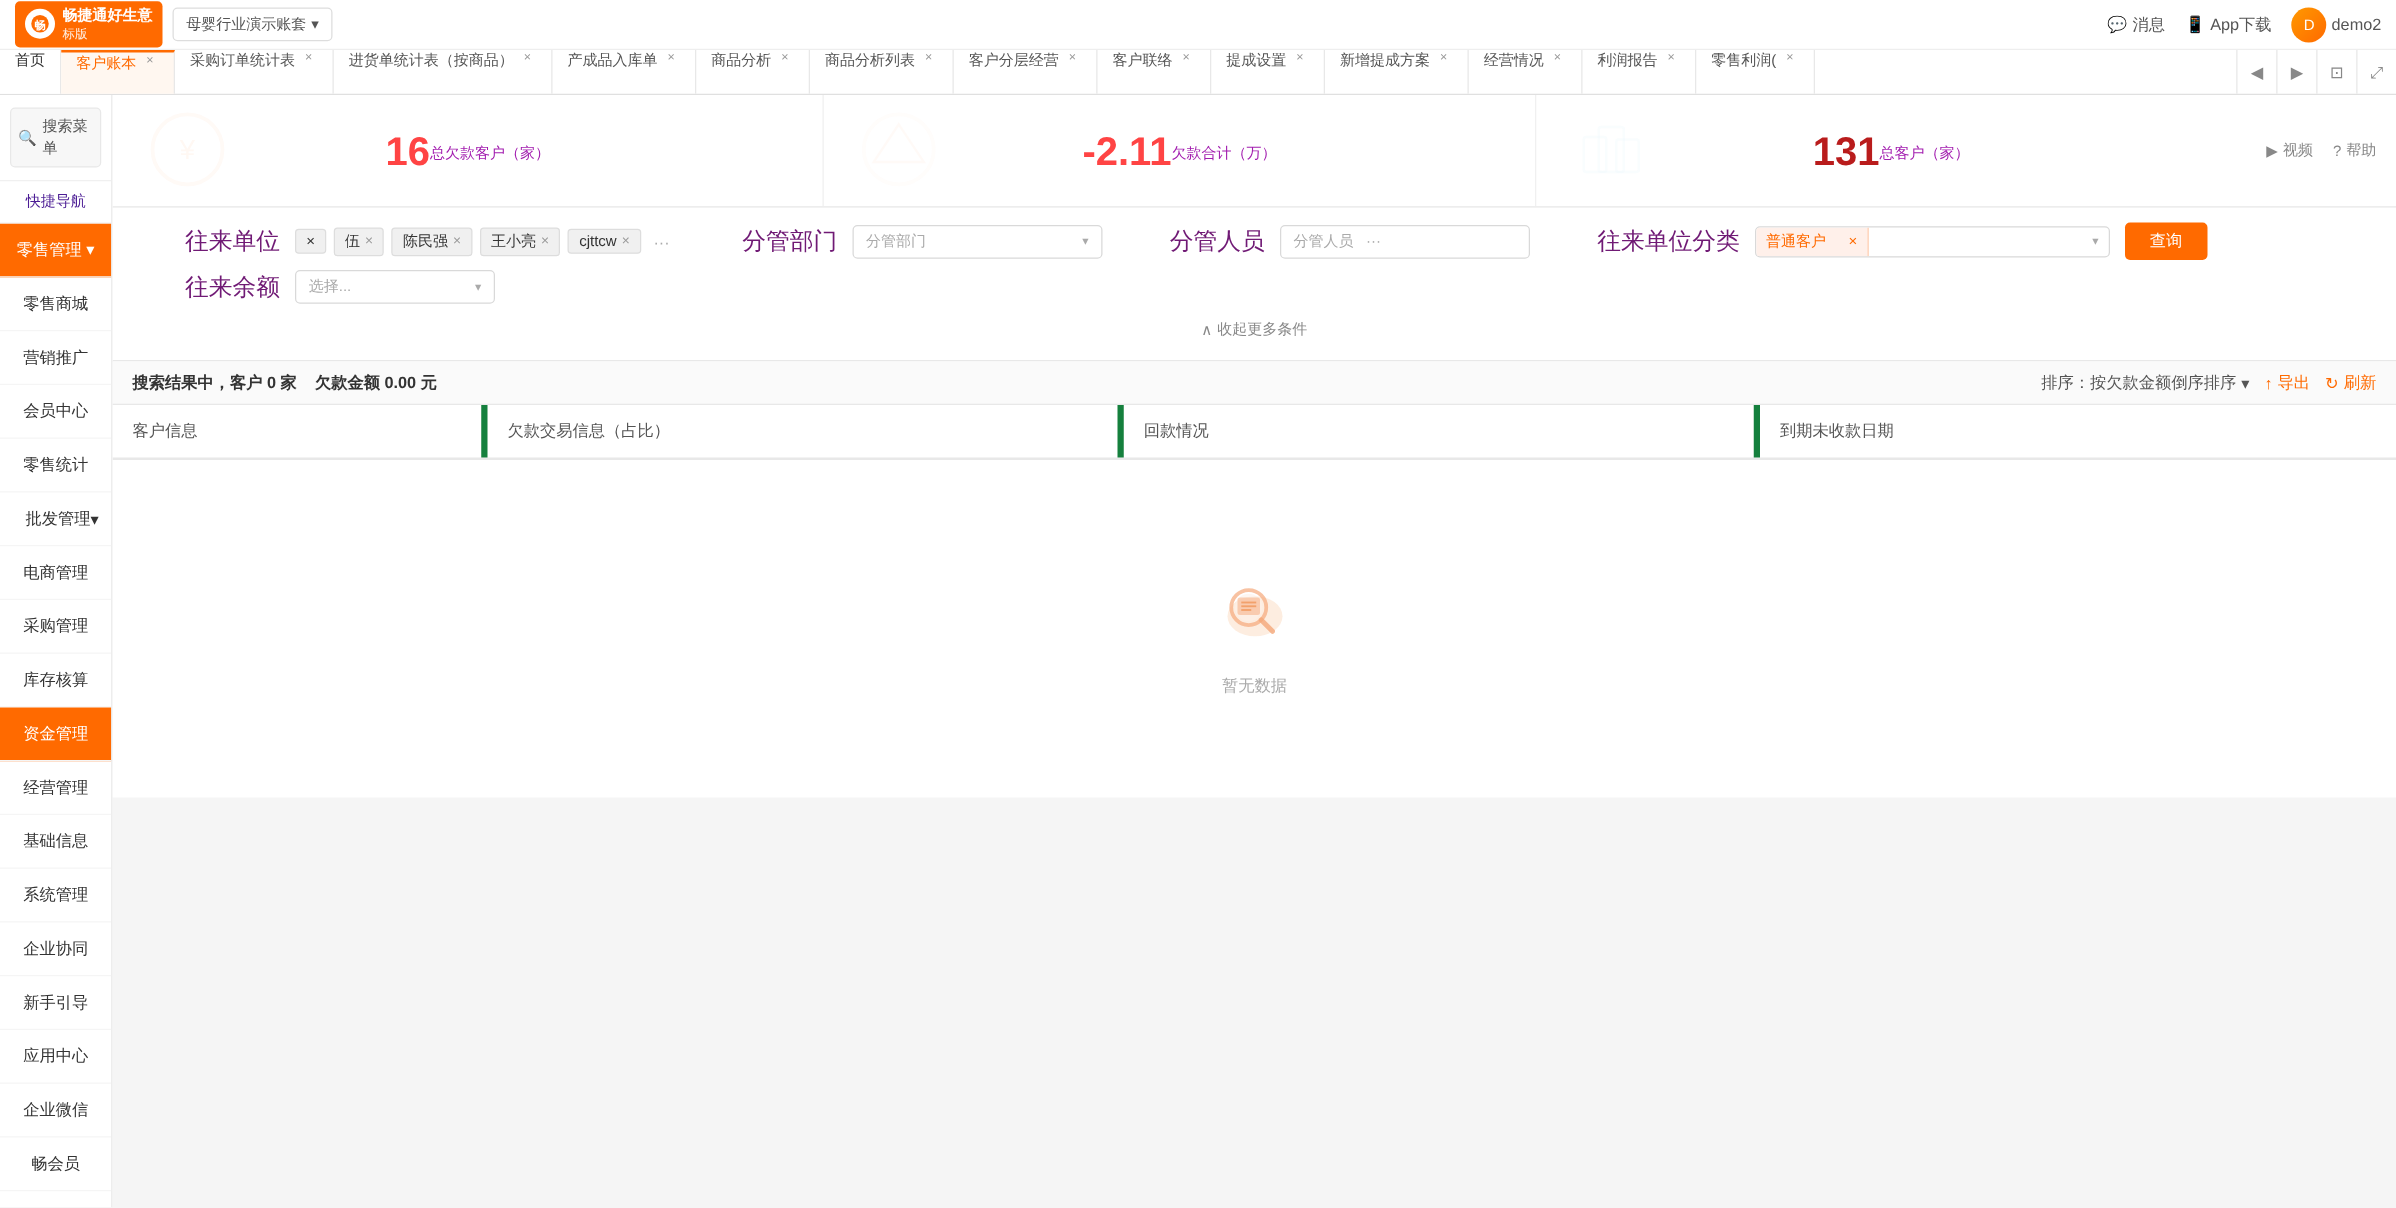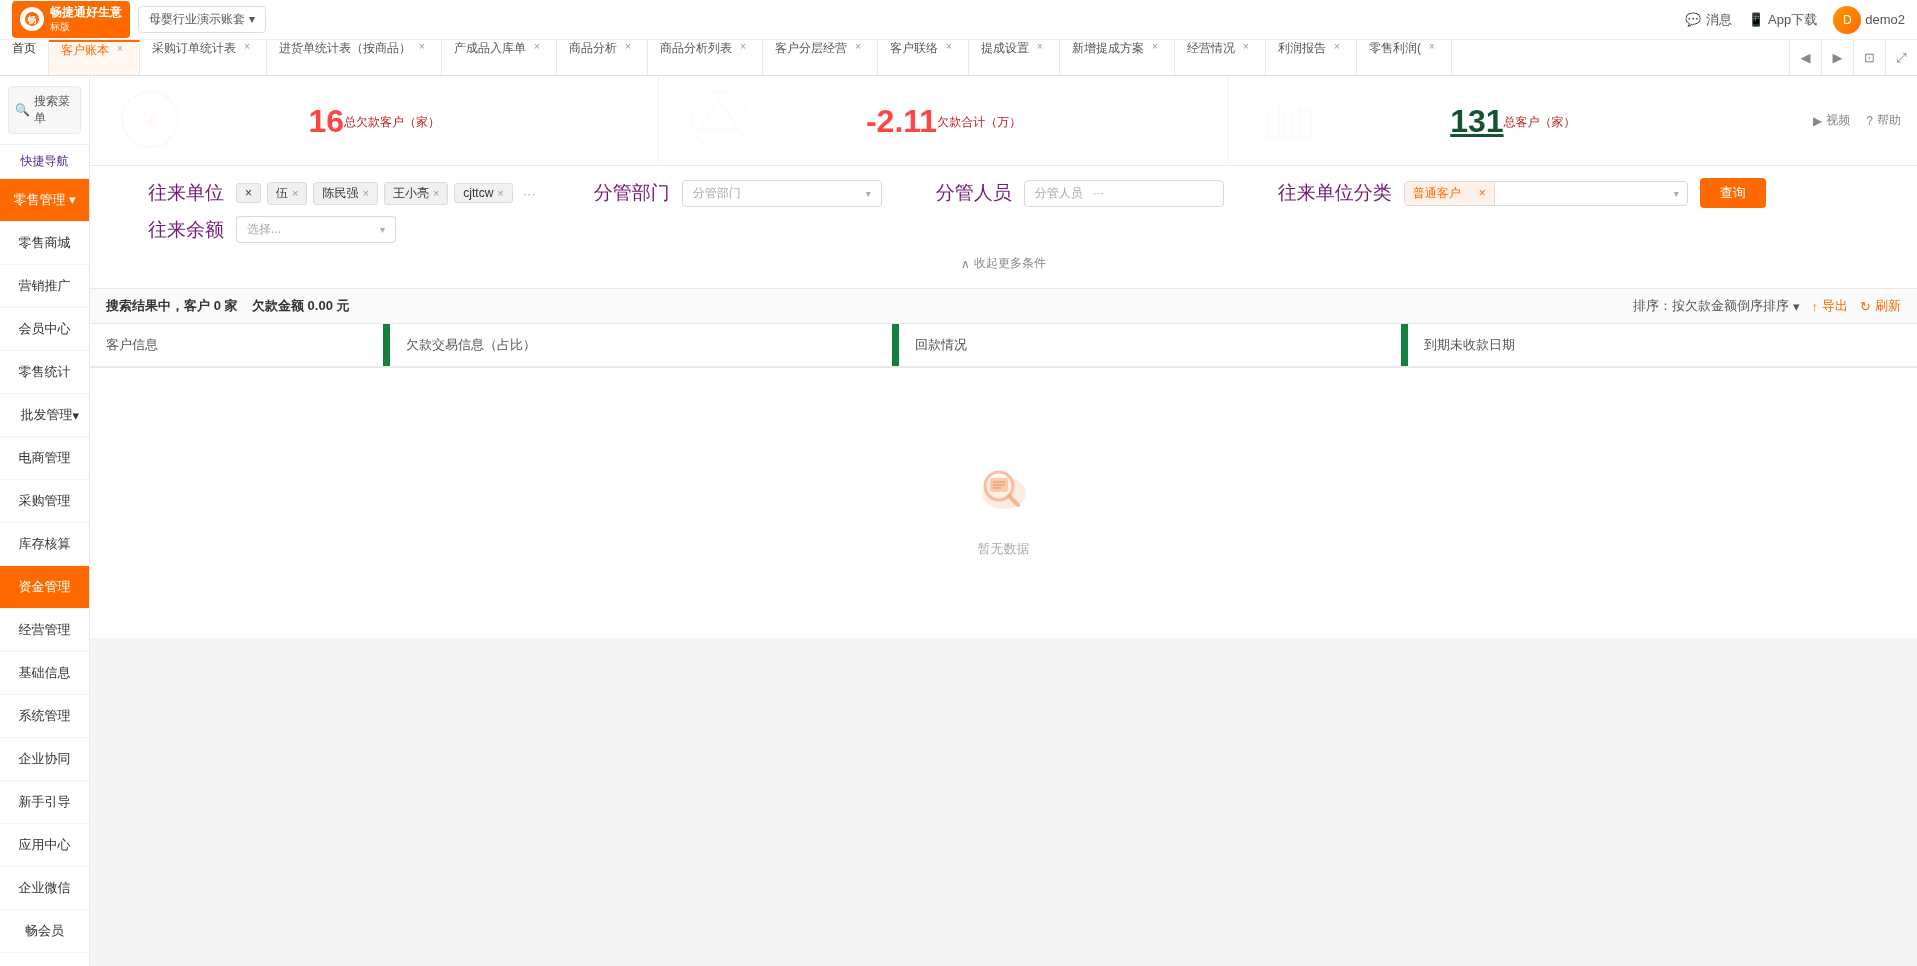--- a/index.html
+++ b/index.html
@@ -39,22 +39,22 @@
     .sidebar-item.active { background: #ff6a00; color: #fff; }
 
     
     .content { flex: 1; overflow-y: auto; background: #f5f5f5; }
 
     
     .stats-bar { background: #fff; display: flex; align-items: center; height: 90px; border-bottom: 1px solid #e8e8e8; position: relative; }
     .stat-item { flex: 1; display: flex; flex-direction: row; align-items: center; justify-content: center; height: 100%; border-right: 1px solid #f0f0f0; padding: 10px 20px; position: relative; }
     .stat-bg-icon { position: absolute; left: 30px; top: 50%; transform: translateY(-50%); opacity: 0.12; }
     .stat-value { font-size: 32px; font-weight: bold; color: #ff4444; line-height: 1; }
-    .stat-value.blue { color: #14532d; text-decoration: underline; }
-    .stat-label { font-size: 12px; color: #b91c1c; margin-top: 4px; }
+    .stat-value.blue { color: #b91c1c; }
+    .stat-label { font-size: 12px; color: #a21caf; margin-top: 4px; }
     .stats-bar-right { display: flex; align-items: center; gap: 16px; padding: 0 16px; font-size: 12px; color: #888; margin-left: auto; flex-shrink: 0; }
     .stats-bar-right-link { display: flex; align-items: center; gap: 4px; cursor: pointer; }
 
     
     .filter-area { background: #fff; padding: 12px 16px; border-bottom: 1px solid #e8e8e8; }
     .filter-row { display: flex; align-items: center; gap: 12px; margin-bottom: 8px; flex-wrap: wrap; }
     .filter-label { color: #701a75; font-size: 19px; white-space: nowrap; margin-left: 42px; }
     .filter-tags { display: flex; align-items: center; gap: 6px; flex-wrap: wrap; }
     .filter-tag { display: flex; align-items: center; gap: 4px; padding: 2px 8px; background: #f0f0f0; border-radius: 3px; font-size: 12px; color: #333; border: 1px solid #ddd; }
     .filter-tag .remove { cursor: pointer; color: #999; font-size: 11px; }
@@ -72,21 +72,21 @@
     .result-bar { display: flex; align-items: flex-start; justify-content: space-between; padding: 8px 16px; background: #fafafa; border-bottom: 1px solid #e8e8e8; }
     .result-info { font-size: 13px; color: #555; }
     .result-info span { font-weight: bold; color: #333; }
     .result-actions { display: flex; align-items: center; gap: 12px; font-size: 13px; color: #555; }
     .result-sort { display: flex; align-items: center; gap: 4px; cursor: pointer; }
     .result-action-btn { display: flex; align-items: center; gap: 4px; cursor: pointer; color: #ff6a00; }
 
     
     .table-container { background: #fff; }
     .table-header { display: grid; grid-template-columns: 300px 1fr 1fr 1fr; border-bottom: 2px solid #e8e8e8; }
-    .th { padding: 12px 16px; font-size: 13px; color: #555; font-weight: 500; border-right: 7px solid #15803d; }
+    .th { padding: 12px 16px; font-size: 13px; color: #555; font-weight: 500; border-right: 5px solid #15803d; }
     .th:last-child { border-right: none; }
 
     
     .empty-state { display: flex; flex-direction: column; align-items: center; justify-content: center; padding: 80px 20px; color: #aaa; font-size: 13px; }
     .empty-icon { width: 80px; height: 80px; margin-bottom: 12px; }
   </style>
 </head>
 <body>
 
 <div class="topbar">

